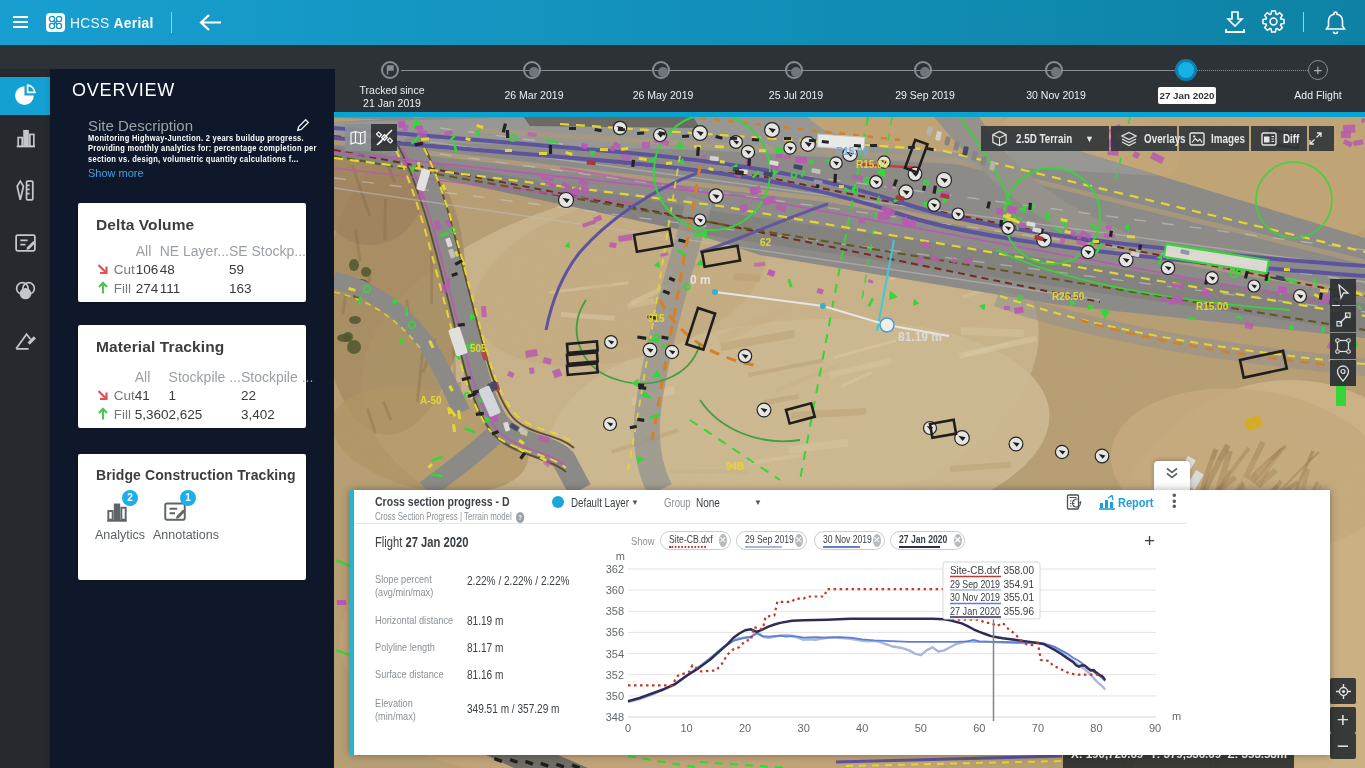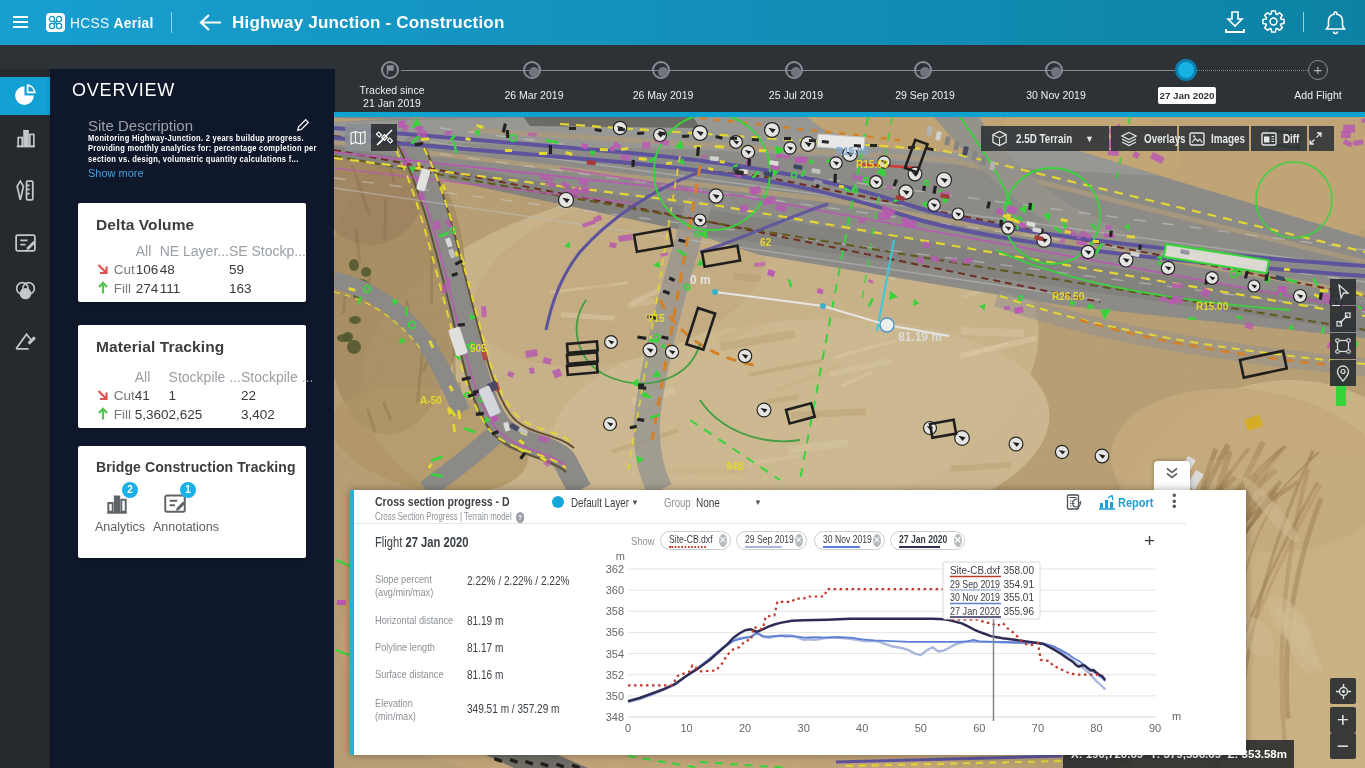--- a/index.html
+++ b/index.html
@@ -46,21 +46,21 @@
 #map{position:absolute;left:334px;top:112px;width:1031px;height:656px}
 #mapborder{position:absolute;left:334px;top:112px;width:1031px;height:5px;background:#0aa3cf}
 .mbtn{position:absolute;background:rgba(47,51,54,0.92);color:#e8eaeb;display:flex;align-items:center;justify-content:center}
 #mtoolbar{position:absolute;left:981px;top:126px;height:25px;display:flex;font-size:12px;color:#e4e6e7;font-weight:700}
 #mtoolbar svg{flex:none}
 #mtoolbar .tx{display:inline-block;transform:scaleX(0.82);transform-origin:0 50%;white-space:nowrap}
 #mtoolbar .seg{background:rgba(50,55,58,0.92);display:flex;align-items:center;padding:0 10px;margin-right:2px;height:25px;white-space:nowrap}
 .rtool{position:absolute;left:1330px;width:26px;height:26px;background:rgba(44,48,51,0.93);color:#dfe2e4;display:flex;align-items:center;justify-content:center}
 #coordbar{position:absolute;left:1063px;top:740px;width:231px;height:28px;background:rgba(38,42,44,0.88);color:#fff;font-size:11.5px;font-weight:700;display:flex;align-items:center;justify-content:space-between;padding:0 7px 0 8px;white-space:nowrap}
 
-#bpanel{position:absolute;left:350px;top:490px;width:896px;height:265px;background:#fff;border-left:4px solid #24b3d5;box-shadow:0 0 8px rgba(0,0,0,0.35)}
+#bpanel{position:absolute;left:350px;top:490px;width:980px;height:265px;background:#fff;border-left:4px solid #24b3d5;box-shadow:0 0 8px rgba(0,0,0,0.35)}
 #chevtab{position:absolute;left:1154px;top:461px;width:36px;height:29px;background:#fff;border-radius:4px 4px 0 0;box-shadow:0 -1px 4px rgba(0,0,0,0.25);text-align:center;color:#5f6468}
 #bph{position:absolute;left:21px;top:4px;font-size:13.5px;font-weight:700;color:#3f4449;transform:scaleX(0.78);transform-origin:0 0;white-space:nowrap}
 #bps{position:absolute;left:21px;top:20px;font-size:10.5px;color:#8b9196;transform:scaleX(0.75);transform-origin:0 0;white-space:nowrap}
 #bpdiv{position:absolute;left:0;top:33px;width:832px;height:1px;background:#e4e6e8}
 .stat-l{position:absolute;left:21px;font-size:11.5px;color:#8b9196;line-height:13px;transform:scaleX(0.8);transform-origin:0 0;white-space:nowrap}
 .stat-v{position:absolute;left:113px;font-size:12px;color:#3c4146;transform:scaleX(0.84);transform-origin:0 0;white-space:nowrap}
 .chip{position:absolute;top:41px;height:19px;border:1px solid #c9cdd0;border-radius:10px;font-size:10.5px;color:#3c4146;display:flex;align-items:center;justify-content:space-between;padding:0 4px 0 8px;background:#fff}
 .chip u{transform:scaleX(0.82);transform-origin:0 0;display:inline-block;white-space:nowrap;width:45px;overflow:visible}
 .chipx{width:13px;height:13px;border-radius:50%;background:#b6bbbe;color:#fff;font-size:9px;line-height:13px;text-align:center;margin-left:5px}
 .chip u{text-decoration:none;padding-bottom:1px}
@@ -79,21 +79,20 @@
           <circle cx="6" cy="13" r="2.6"></circle>
           <circle cx="13" cy="13" r="2.6"></circle>
           <path d="M7.8,7.8 L11.2,11.2 M11.2,7.8 L7.8,11.2"></path>
         </g>
       </svg></div>
  <div id="brand">HCSS <b>Aerial</b></div>
  <div class="tdiv"></div>
  <svg id="backarr" style="position:absolute;left:198px;top:12px" width="25" height="21" viewBox="0 0 25 21">
       <path d="M11 3 L3 10.5 L11 18 M3 10.5 H23" fill="none" stroke="#fff" stroke-width="2.2"></path>
     </svg>
- <div id="title">Highway Junction - Construction</div>
  <svg class="topico" style="left:1224px" width="22" height="24" viewBox="0 0 22 24">
       <path d="M8 2 h6 v7 h4 l-7 7 -7-7 h4 z" fill="none" stroke="#fff" stroke-width="1.6"></path>
       <path d="M2 19 v3 h18 v-3" fill="none" stroke="#fff" stroke-width="1.8"></path>
     </svg>
  <svg class="topico" style="left:1262px" width="23" height="23" viewBox="0 0 24 24">
       <path d="M 23.0,10.0 L 23.0,14.0 L 19.8,14.5 L 19.3,15.7 L 21.2,18.4 L 18.4,21.2 L 15.7,19.3 L 14.5,19.8 L 14.0,23.0 L 10.0,23.0 L 9.5,19.8 L 8.3,19.3 L 5.6,21.2 L 2.8,18.4 L 4.7,15.7 L 4.2,14.5 L 1.0,14.0 L 1.0,10.0 L 4.2,9.5 L 4.7,8.3 L 2.8,5.6 L 5.6,2.8 L 8.3,4.7 L 9.5,4.2 L 10.0,1.0 L 14.0,1.0 L 14.5,4.2 L 15.7,4.7 L 18.4,2.8 L 21.2,5.6 L 19.3,8.3 L 19.8,9.5 Z" fill="none" stroke="#fff" stroke-width="1.6" stroke-linejoin="round"></path>
       <circle cx="12" cy="12" r="3.6" fill="none" stroke="#fff" stroke-width="1.6"></circle>
     </svg>
  <div class="topico" style="left:1303px;top:12px;width:1px;height:20px;background:rgba(255,255,255,0.6)"></div>
  <svg class="topico" style="left:1324px" width="23" height="25" viewBox="0 0 23 25">
@@ -211,21 +210,21 @@
                 <path d="M7 12.5 V2.5 M3 6 L7 1.8 L11 6" fill="none" stroke="#52c452" stroke-width="2.2"></path>
               </svg> <span style="color:#75797d">Fill</span></td>
             <td>5,360</td>
             <td>2,625</td>
             <td>3,402</td>
           </tr>
   </tbody>
       </table>
  </div>
 
- <div class="card" style="top:377px;height:112px">
+ <div class="card" style="top:385px;height:126px">
   <h3 style="font-size:14px">Bridge Construction Tracking</h3>
   <svg style="position:absolute;left:26px;top:44px" width="26" height="26" viewBox="0 0 24 24">
         <g fill="none" stroke="#5f6468" stroke-width="1.8">
           <path d="M3 21 h18"></path>
           <rect x="4" y="12" width="4" height="8"></rect>
           <rect x="10" y="6" width="4" height="14" fill="#5f6468"></rect>
           <rect x="16" y="9" width="4" height="11"></rect>
         </g>
       </svg>
   <svg style="position:absolute;left:84px;top:44px" width="26" height="26" viewBox="0 0 24 24">

